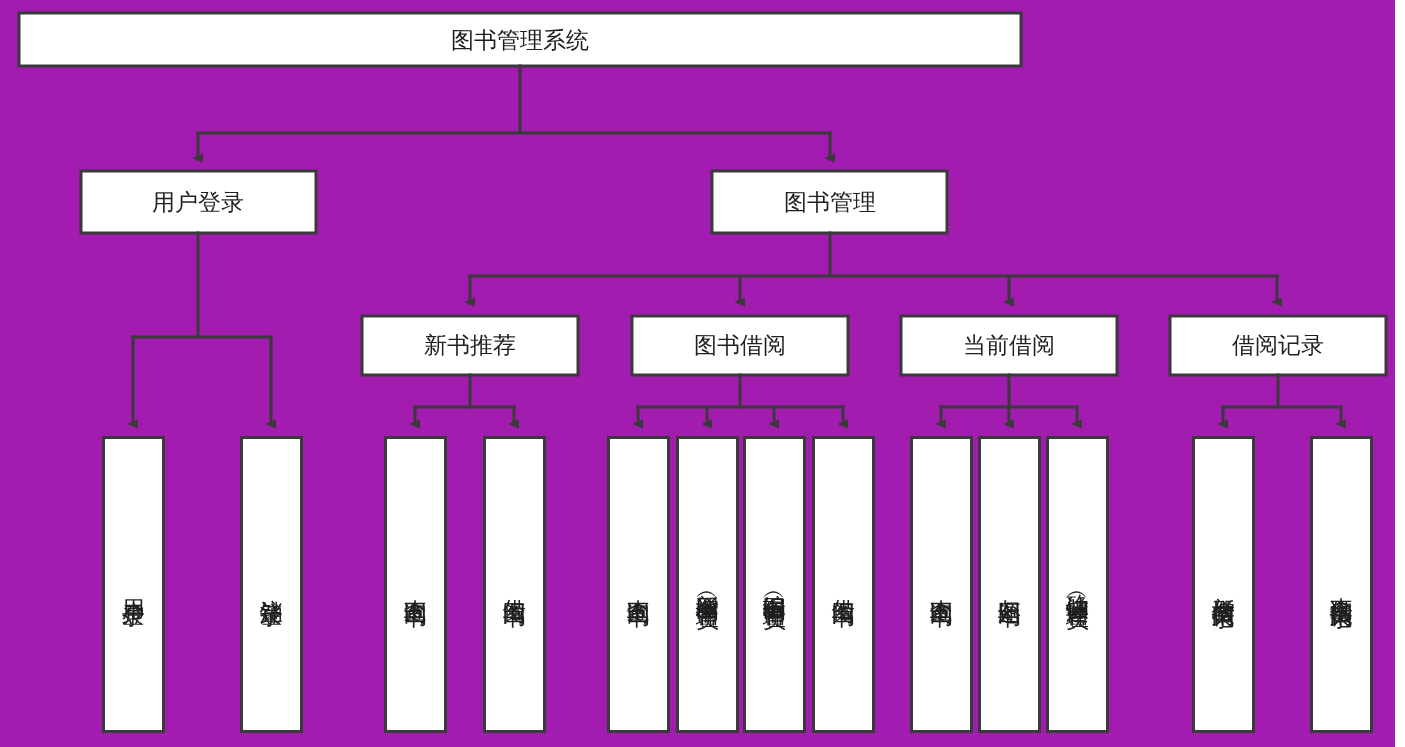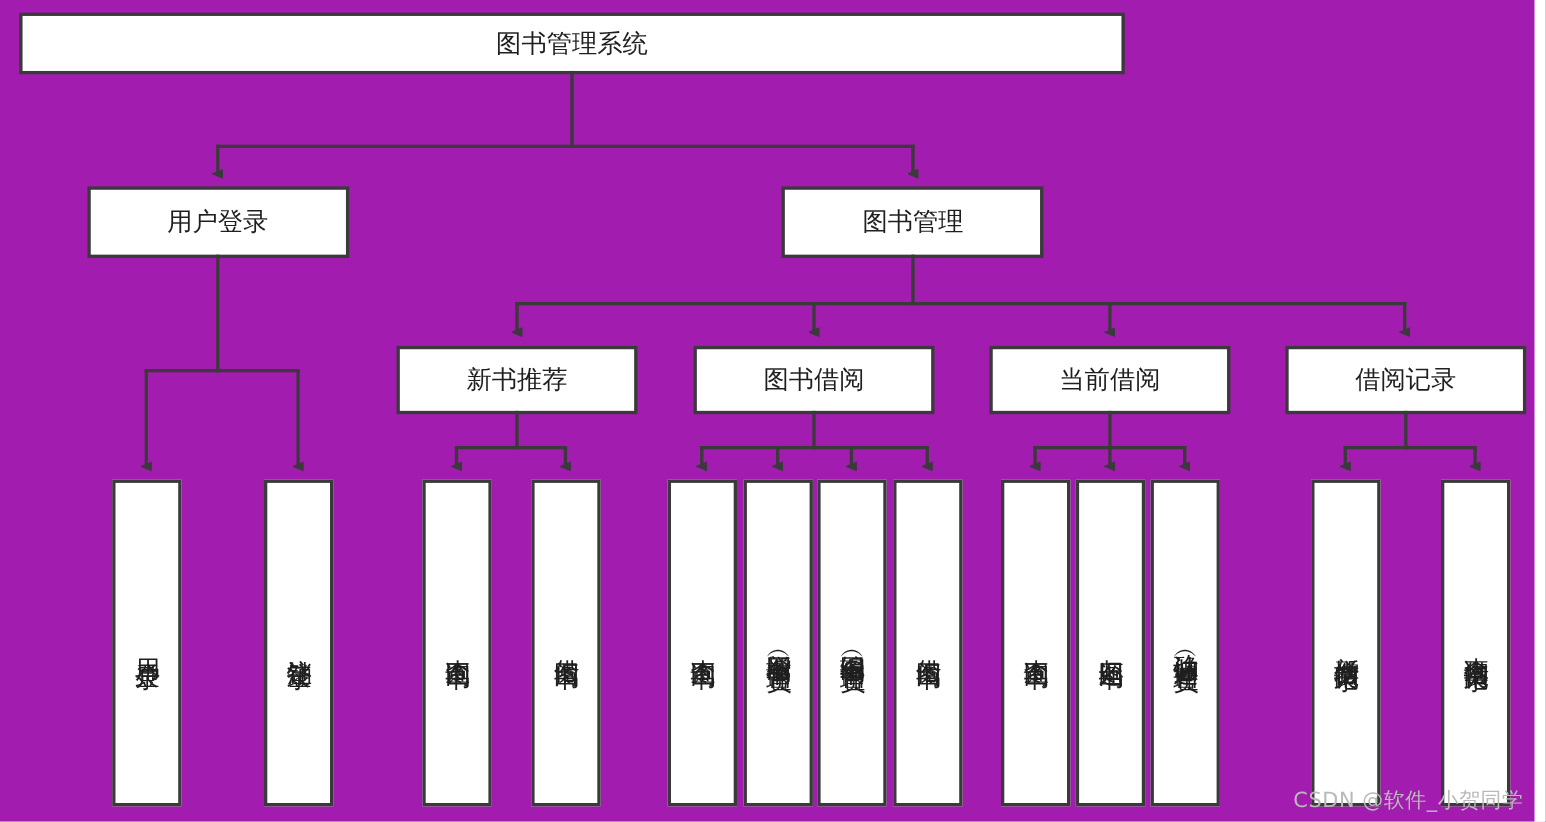--- a/index.html
+++ b/index.html
@@ -217,15 +217,14 @@
     <span class="vert-label">确认归还（管理员）</span>
   </div>
 
   <div class="vert-node" style="left:1192px; top:436px; width:63px; height:297px;">
     <span class="vert-label">新增借阅记录</span>
   </div>
   <div class="vert-node" style="left:1310px; top:436px; width:63px; height:297px;">
     <span class="vert-label">查询借阅记录</span>
   </div>
 
-  <div class="watermark">CSDN @软件_小贺同学</div>
 
 </div>
 
 </body></html>

